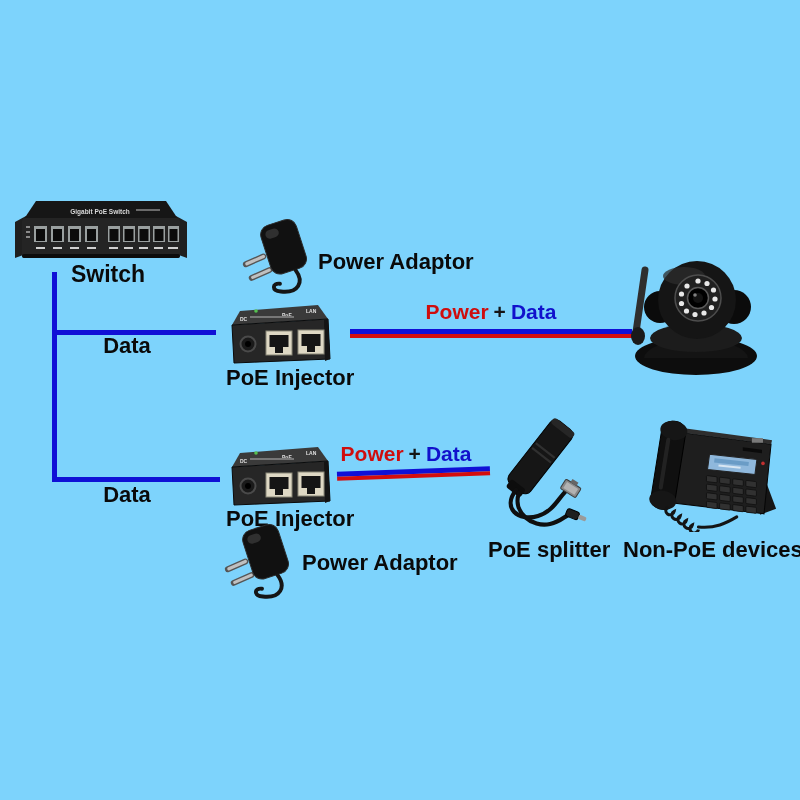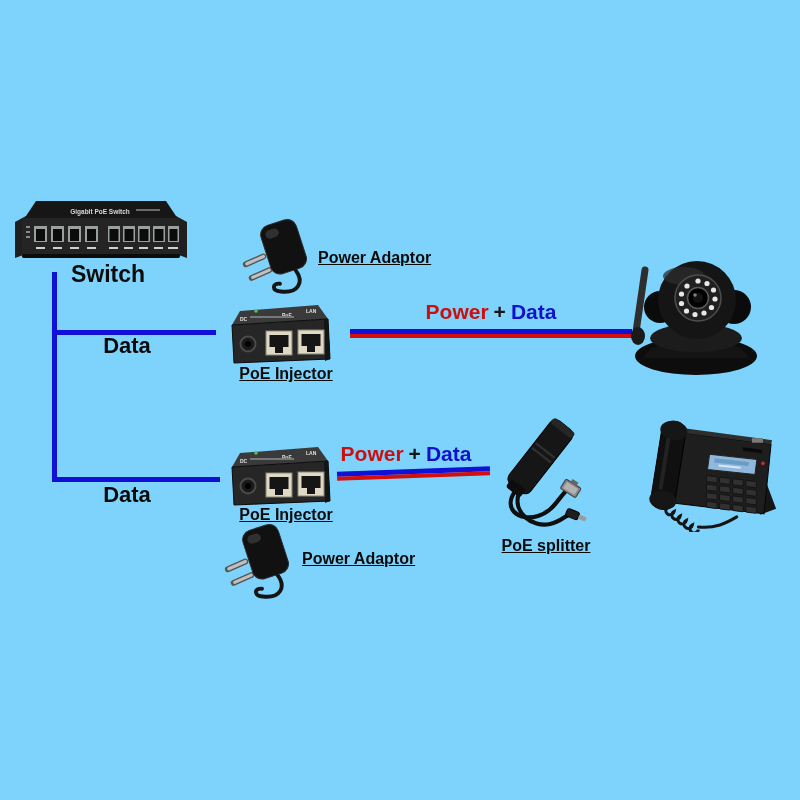--- a/index.html
+++ b/index.html
@@ -2,21 +2,21 @@
 <html><head>
 <meta charset="utf-8">
 <style>
   html,body{margin:0;padding:0;background:#fff;}
   #canvas{position:relative;width:800px;height:800px;background:#7dd3fc;overflow:hidden;
           font-family:"Liberation Sans",sans-serif;}
   .abs{position:absolute;}
   .lbl{font-weight:bold;color:#0a0a0a;line-height:1.05;white-space:nowrap;}
   .lbl-22{font-size:22px;}
   .lbl-23{font-size:23px;}
-  .lbl-20{font-size:16px;text-decoration:underline;}
+  .lbl-20{font-size:22px;}
   .center{text-align:center;}
   .blueline{background:#1010d6;}
   .pd-label{font-weight:bold;font-size:21px;white-space:nowrap;text-align:center;}
   .pd-power{color:#cf0d0d;}
   .pd-plus{color:#151515;margin:0 5px;}
   .pd-data{color:#1111cc;}
   .pdbar .b{height:4.6px;background:#1010d6;}
   .pdbar .r{height:4.6px;background:#d40d0d;}
   svg{display:block;}
 </style>
@@ -249,14 +249,15 @@
     </g>
     <g transform="rotate(9 45 50)">
       <rect x="32" y="5" width="24" height="88" rx="11" fill="#101010" stroke="#000"></rect>
       <ellipse cx="44" cy="14" rx="13.5" ry="9.5" fill="#161616"></ellipse>
       <ellipse cx="44" cy="84" rx="13.5" ry="9.5" fill="#161616"></ellipse>
       <rect x="38" y="22" width="4" height="52" rx="2" fill="#2b2b2b" opacity="0.7"></rect>
     </g>
     <path d="M44,90 a4.2,4.2 0 1 0 6,4.5 a4.2,4.2 0 1 0 6,4.5 a4.2,4.2 0 1 0 6,4.5 a4.2,4.2 0 1 0 6,4.5 a4.2,4.2 0 1 0 6,4.5" fill="none" stroke="#141414" stroke-width="3"></path>
     <path d="M74,110 C90,112 102,106 112,100" fill="none" stroke="#141414" stroke-width="3" stroke-linecap="round"></path>
   </svg>
+  <div class="abs lbl lbl-20 center" style="left:623px;top:538px;width:168px;">Non-PoE devices</div>
 
 </div>
 
 </body></html>

